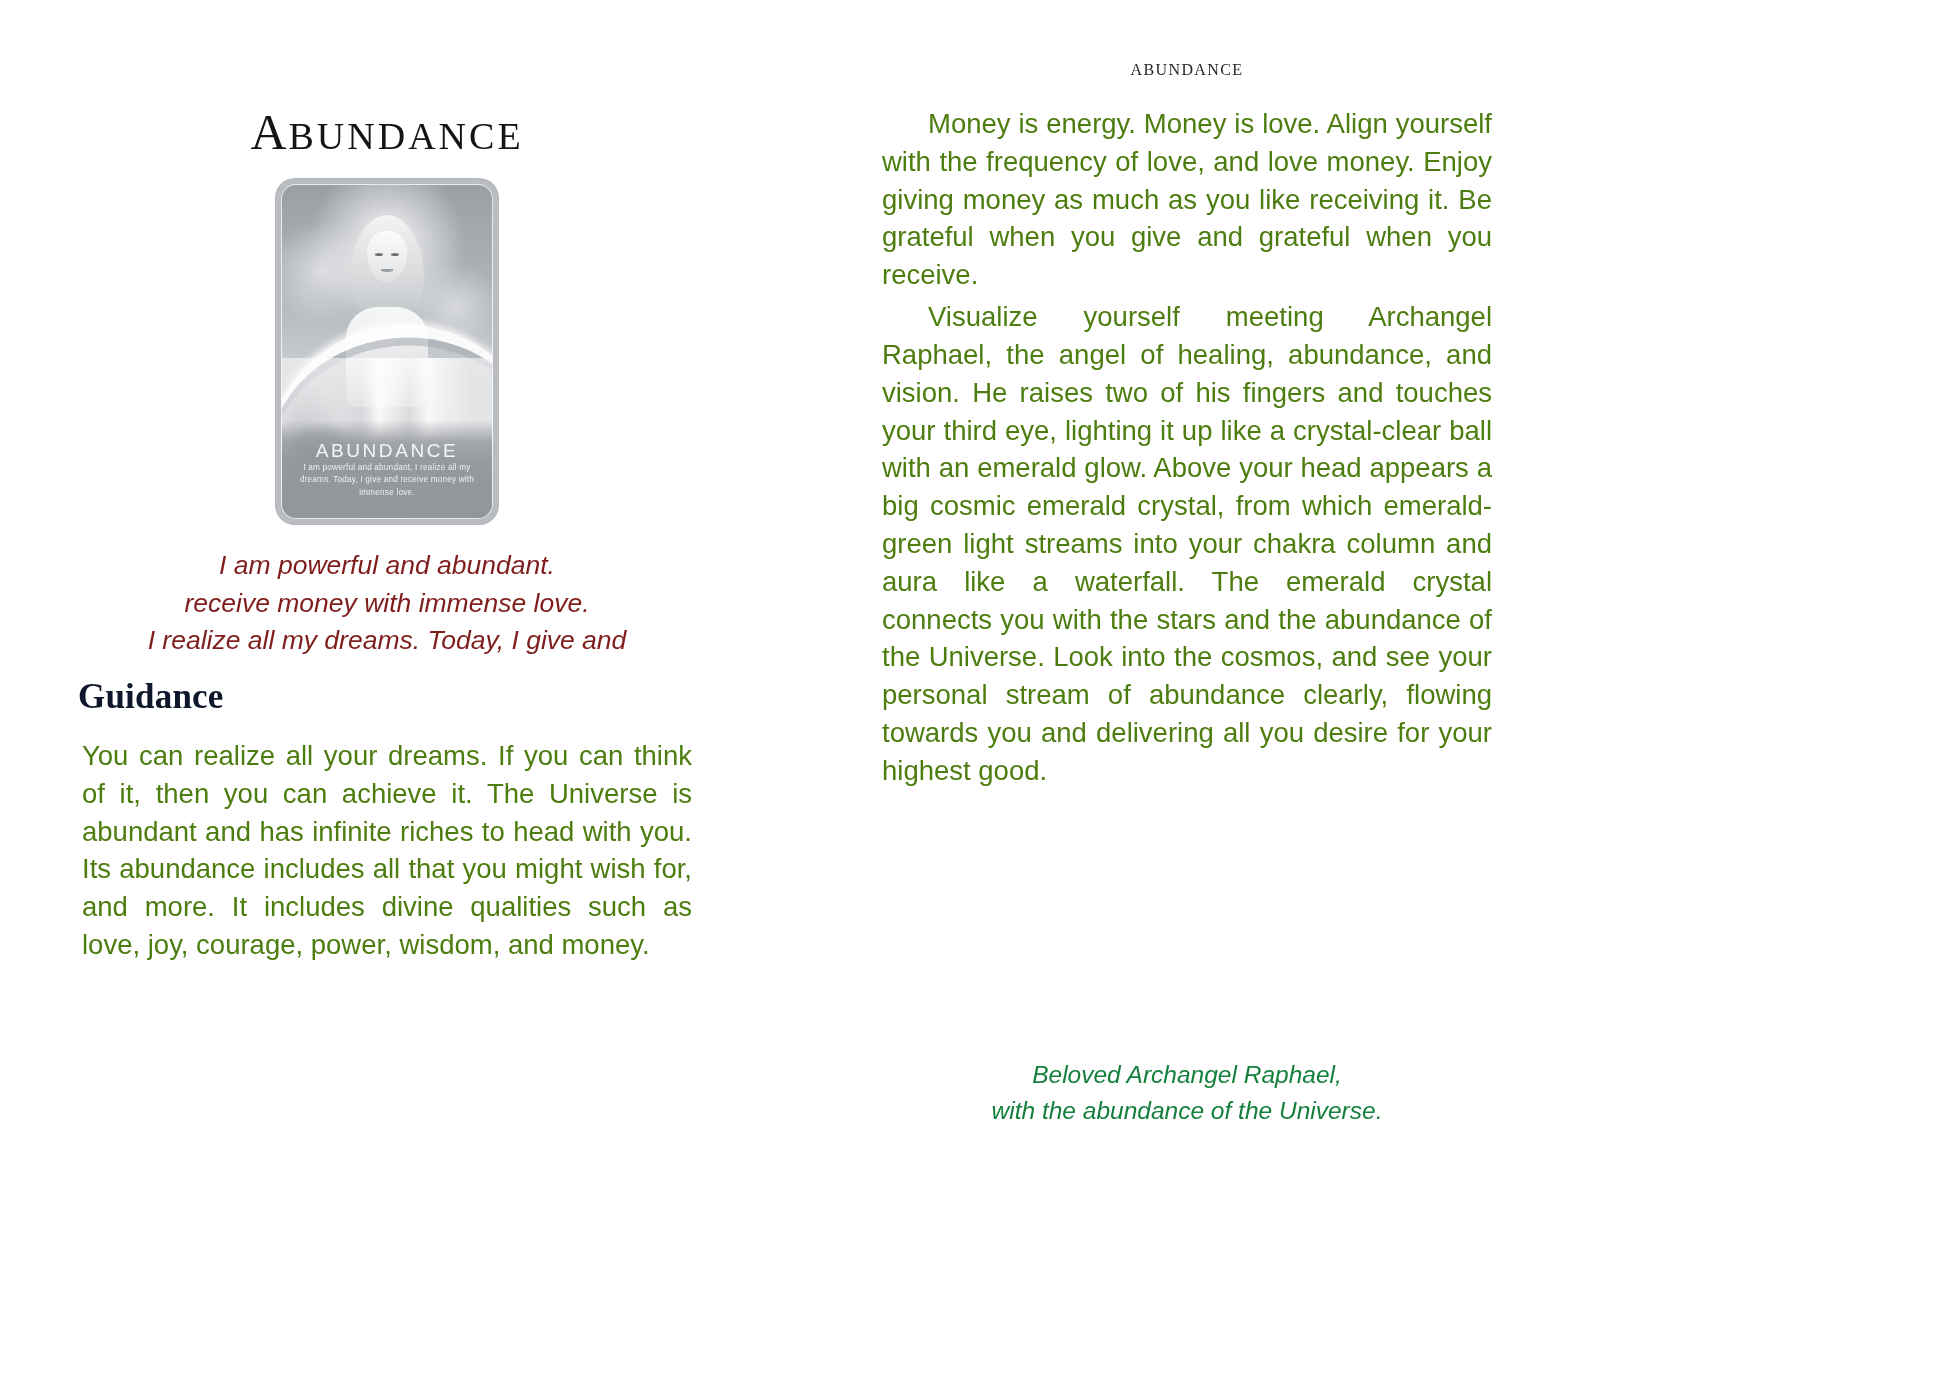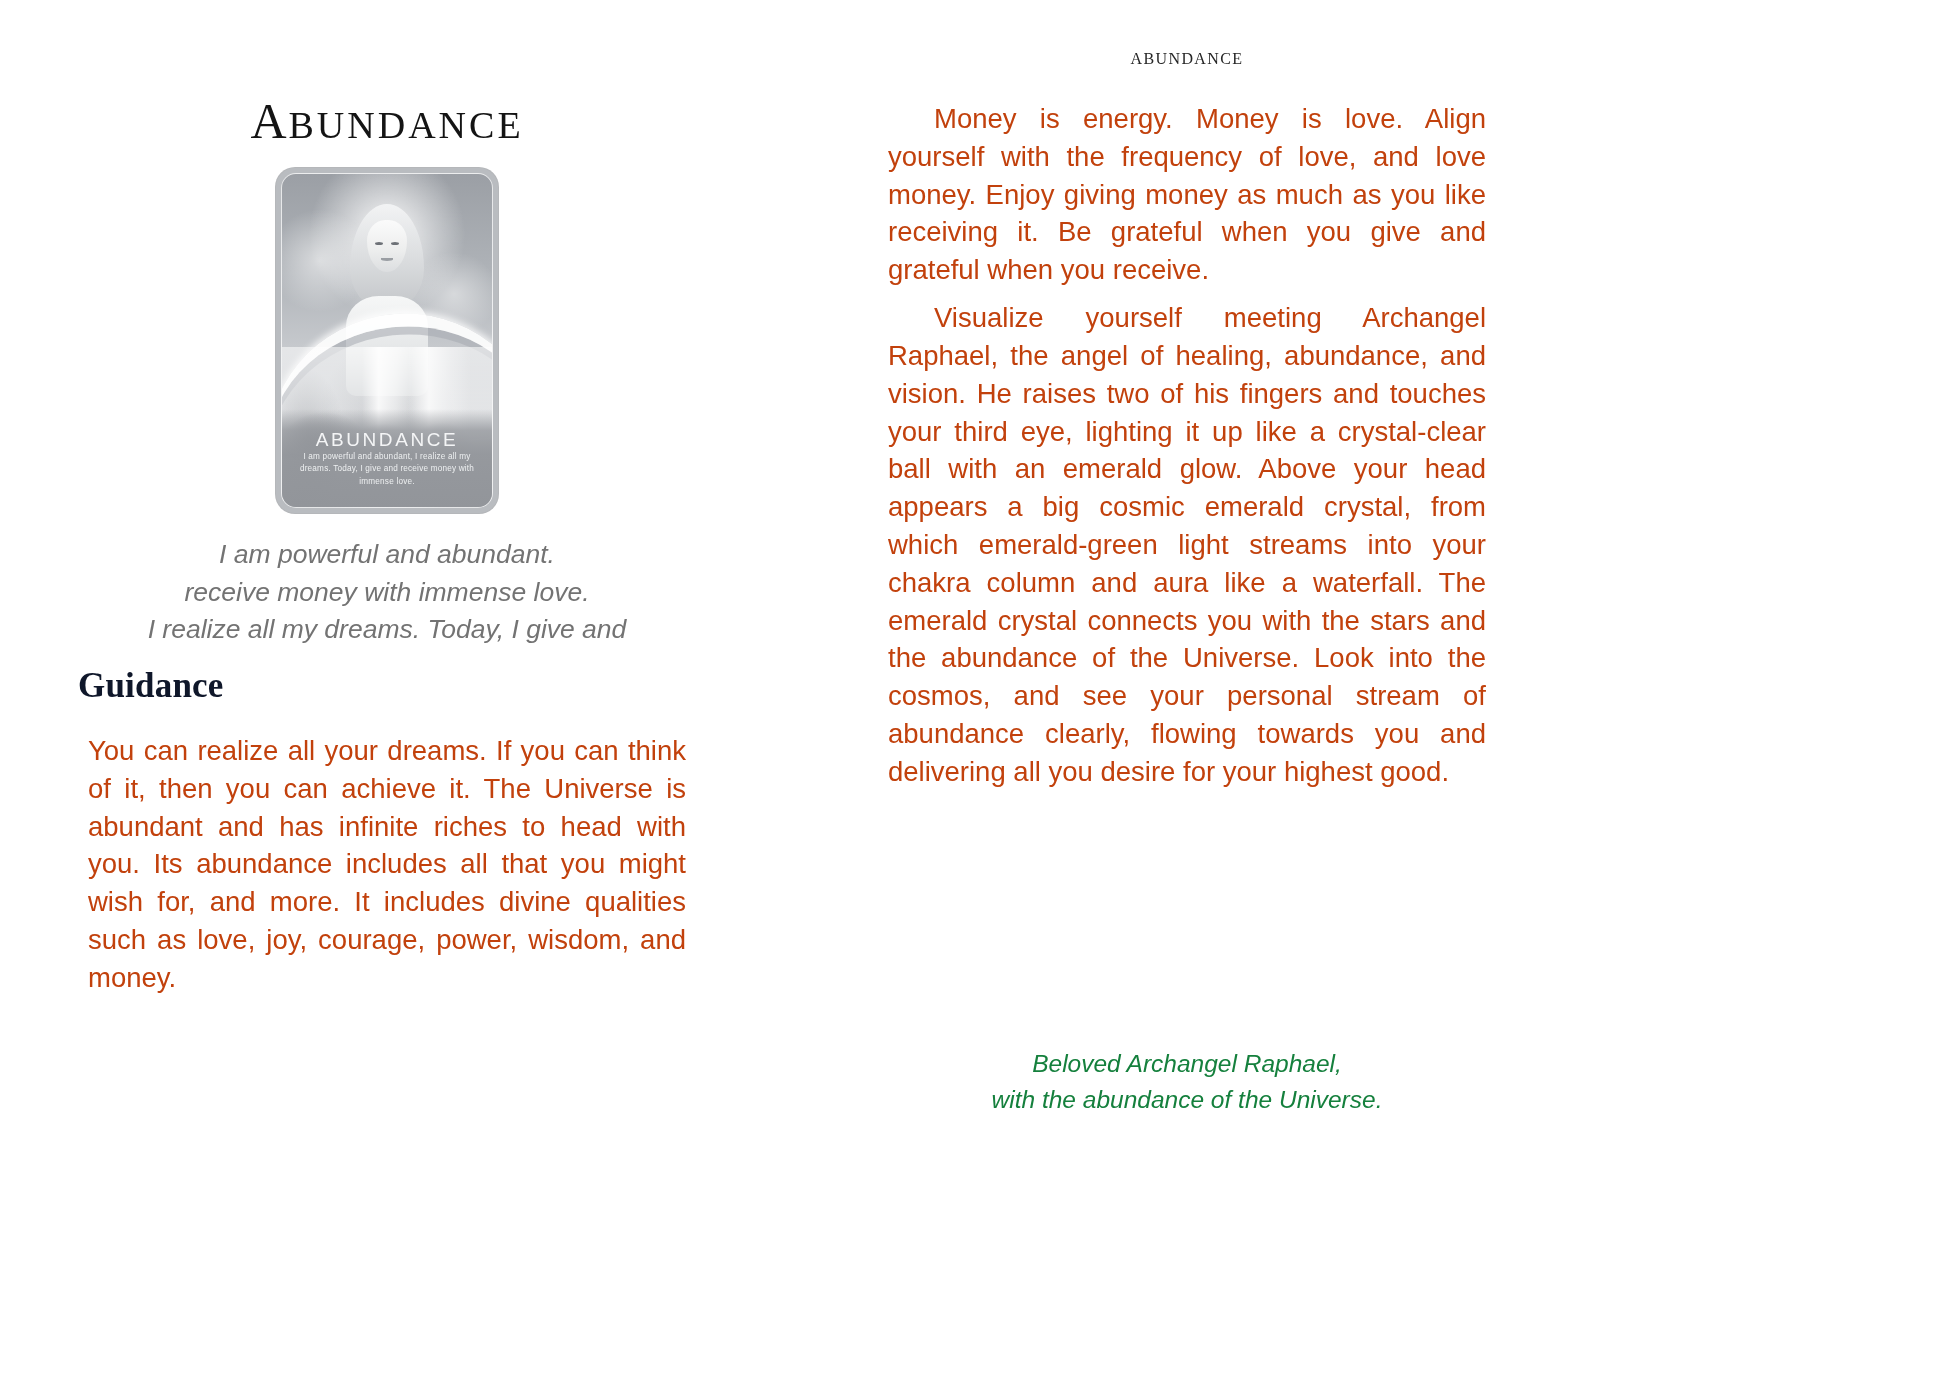--- a/index.html
+++ b/index.html
@@ -19,21 +19,21 @@
   .spread {
     position: relative;
     width: 1960px;
     height: 1400px;
     background: #ffffff;
   }
 
   
   .page {
     position: absolute;
-    top: 0;
+    top: 11px;
     height: 1336px;
   }
   .page-left  { left: 0;    width: 980px; }
   .page-right { left: 980px; width: 980px; }
 
   .col-left {
     position: absolute;
     left: 78px;
     top: 0;
     width: 618px;
@@ -240,44 +240,44 @@
   
   .affirmation {
     position: absolute;
     top: 536px;
     left: 0;
     width: 618px;
     text-align: center;
     font-style: italic;
     font-size: 26.5px;
     line-height: 1.42;
-    color: #737373;
+    color: #7f1d1d;
   }
 
   
   .section-heading {
     position: absolute;
     top: 666px;
     left: 0;
     font-family: "Liberation Serif", serif;
     font-weight: bold;
     font-size: 35px;
     color: #0f172a;
     letter-spacing: 0.2px;
   }
 
   
   .body-copy {
     font-size: 27.5px;
     line-height: 1.375;
-    color: #c2410c;
+    color: #4d7c0f;
     text-align: justify;
     text-justify: inter-word;
     hyphens: none;
-    margin: 10px;
+    margin: 4px;
   }
   .guidance-body {
     position: absolute;
     top: 722px;
     left: 0;
     width: 618px;
   }
   .right-body {
     position: absolute;
     top: 90px;

